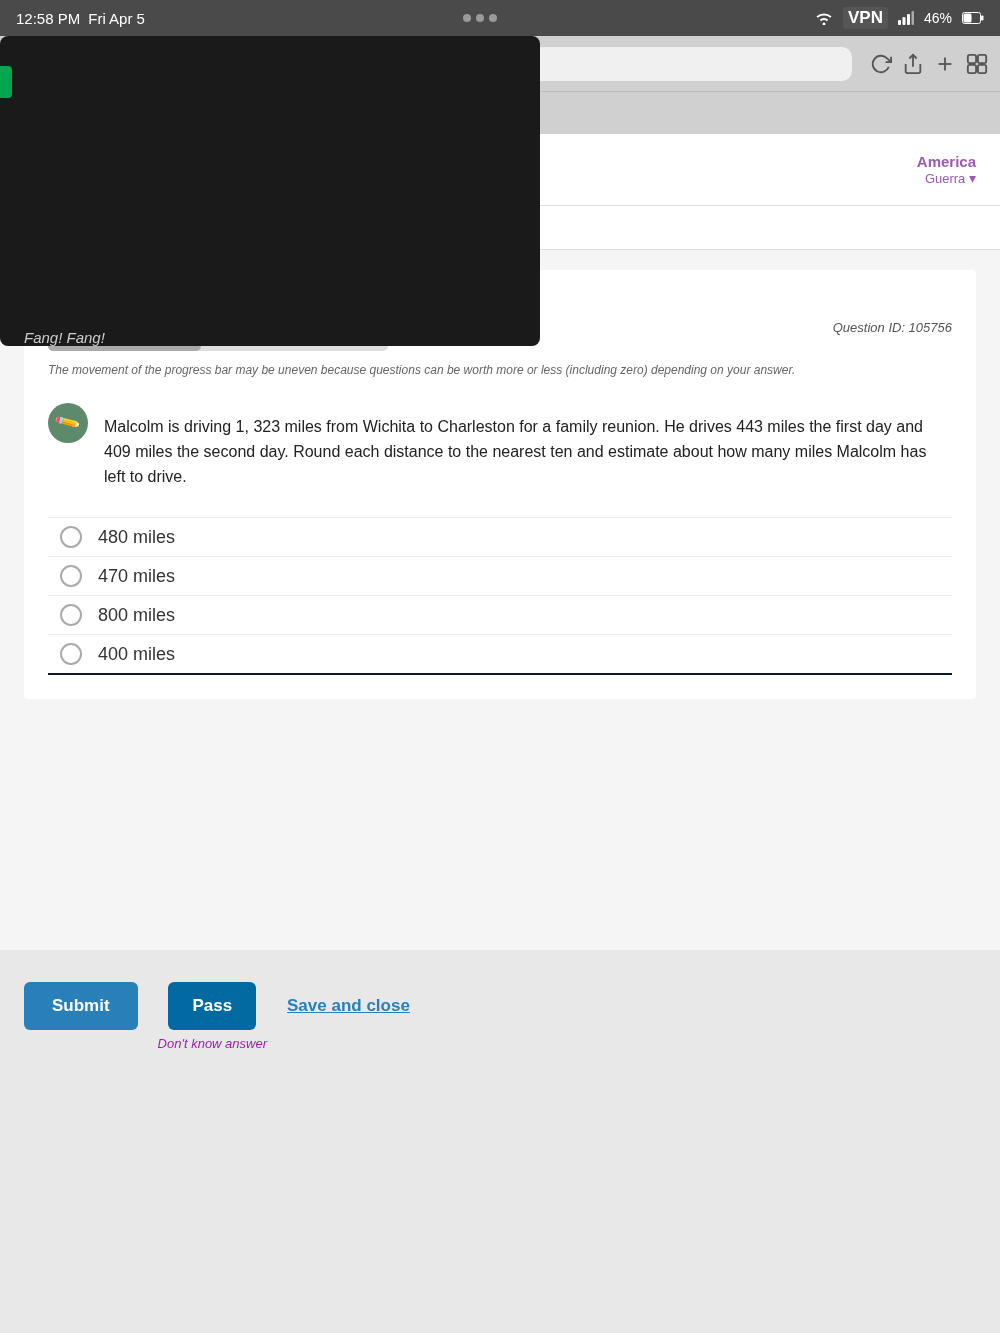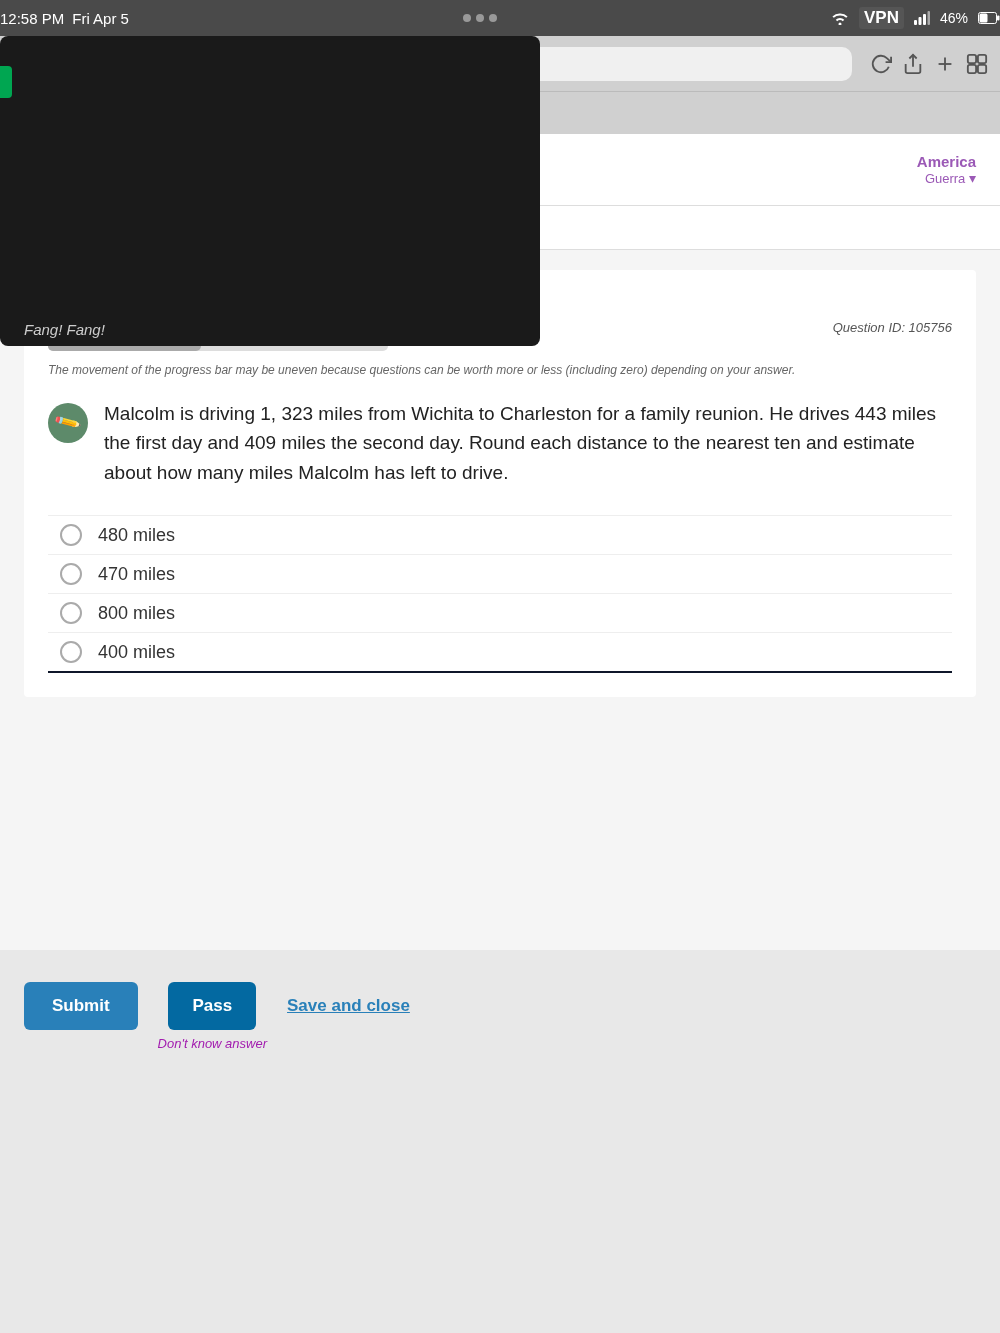--- a/index.html
+++ b/index.html
@@ -12,21 +12,21 @@
       overflow-x: hidden;
     }
 
     
     .status-bar {
       background: #4a4a4a;
       height: 36px;
       display: flex;
       align-items: center;
       justify-content: space-between;
-      padding: 0 0;
+      padding: 0 16px;
       color: white;
       font-size: 15px;
       font-weight: 500;
     }
     .status-bar-left { display: flex; align-items: center; gap: 8px; }
     .status-bar-right { display: flex; align-items: center; gap: 10px; font-size: 14px; }
 
     
     .browser-toolbar {
       background: #d0d0d0;
@@ -126,21 +126,21 @@
     .video-overlay {
       position: absolute;
       top: 36px;
       left: 0;
       width: 540px;
       height: 310px;
       background: #1a1a1a;
       border-radius: 8px;
       display: flex;
       align-items: flex-end;
-      padding: 8px 24px;
+      padding: 0 24px;
       z-index: 10;
     }
     .video-caption {
       color: #ccc;
       font-style: italic;
       font-size: 15px;
     }
     .green-badge {
       position: absolute;
       top: 66px;
@@ -221,24 +221,25 @@
       justify-content: center;
       flex-shrink: 0;
       margin-top: 4px;
     }
     .question-icon-pencil {
       color: white;
       font-size: 18px;
       transform: rotate(-30deg);
     }
     .question-text {
-      font-size: 19px;
+      font-size: 16px;
       line-height: 1.55;
       color: #222;
       flex: 1;
+      margin-top: 16px;
     }
 
     .answer-options {
       display: flex;
       flex-direction: column;
       gap: 0;
     }
     .answer-option {
       display: flex;
       align-items: center;

